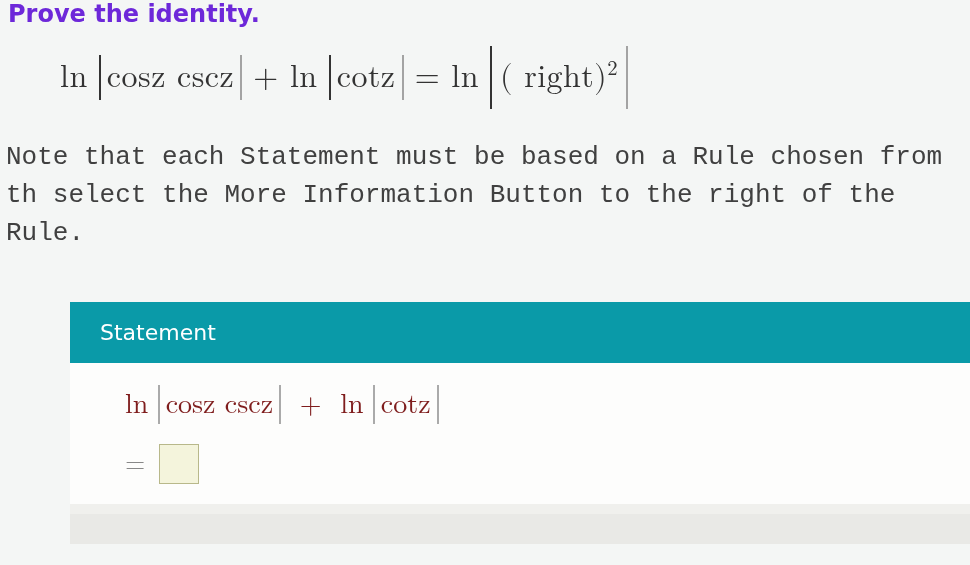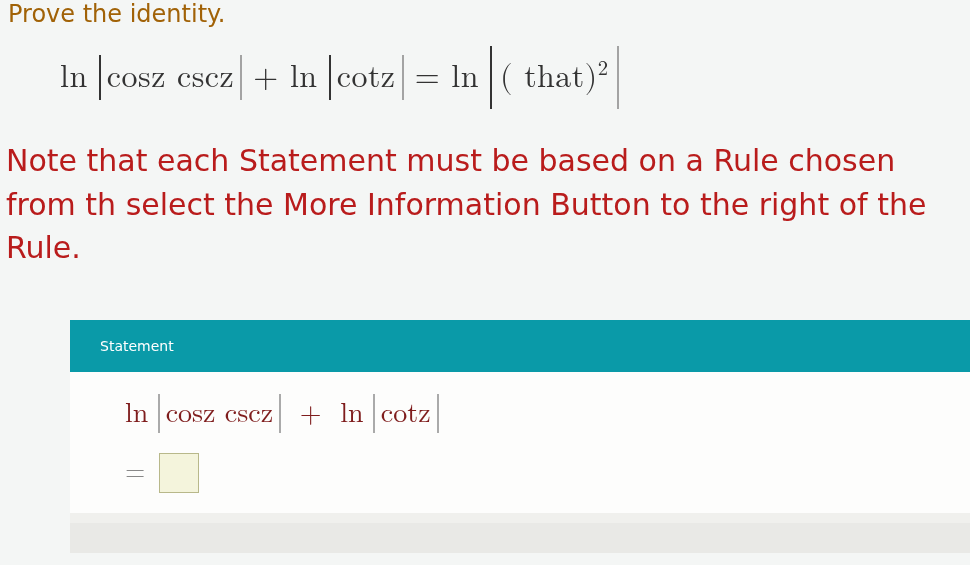--- a/index.html
+++ b/index.html
@@ -10,22 +10,23 @@
     overflow: hidden;
     background: #f4f6f5;
     font-family: "DejaVu Sans", "Arial", sans-serif;
     color: #3a3a3a;
   }
   .page {
     padding: 0 0 0 0;
   }
   .prompt {
     font-size: 24px;
-    color: #a16207;
+    color: #6d28d9;
     margin: 0 0 18px 8px;
+    font-weight: bold;
   }
   .identity {
     font-size: 32px;
     font-family: "Cambria Math", "Latin Modern Math", "Times New Roman", serif;
     color: #333;
     margin: 0 0 30px 60px;
     letter-spacing: 0.5px;
     white-space: nowrap;
   }
   .abs {
@@ -37,34 +38,35 @@
   }
   .abs.tall {
     padding: 6px 8px;
     line-height: 1.6;
   }
   .sup {
     vertical-align: super;
     font-size: 0.65em;
   }
   .note {
-    font-size: 30px;
-    color: #b91c1c;
+    font-size: 26px;
+    color: #404040;
     line-height: 1.45;
     margin: 0 0 50px 6px;
     max-width: 960px;
+    font-family: Liberation Mono, monospace;
   }
   .table-wrap {
     margin-left: 70px;
     margin-right: 0;
   }
   .thead {
     background: #0a9aa8;
     color: #fff;
-    font-size: 14px;
+    font-size: 22px;
     padding: 18px 30px;
   }
   .row1 {
     background: #fdfdfc;
     padding: 22px 30px 10px 55px;
     font-size: 28px;
     font-family: "Cambria Math", "Latin Modern Math", "Times New Roman", serif;
     color: #7f1d1d;
     white-space: nowrap;
   }
@@ -105,21 +107,21 @@
   <div class="prompt">Prove the identity.</div>
 
   <div class="identity">
     <span>ln</span>
     <span class="abs"><span>cosz cscz</span></span>
     <span>+</span>
     <span>ln</span>
     <span class="abs"><span>cotz</span></span>
     <span>=</span>
     <span>ln</span>
-    <span class="abs tall"><span>( that)</span><span class="sup">2</span></span>
+    <span class="abs tall"><span>( right)</span><span class="sup">2</span></span>
   </div>
 
   <div class="note">Note that each Statement must be based on a Rule chosen from th select the More Information Button to the right of the Rule.</div>
 
   <div class="table-wrap">
     <div class="thead">Statement</div>
 
     <div class="row1">
       <span>ln</span>
       <span class="abs"><span>cosz cscz</span></span>

